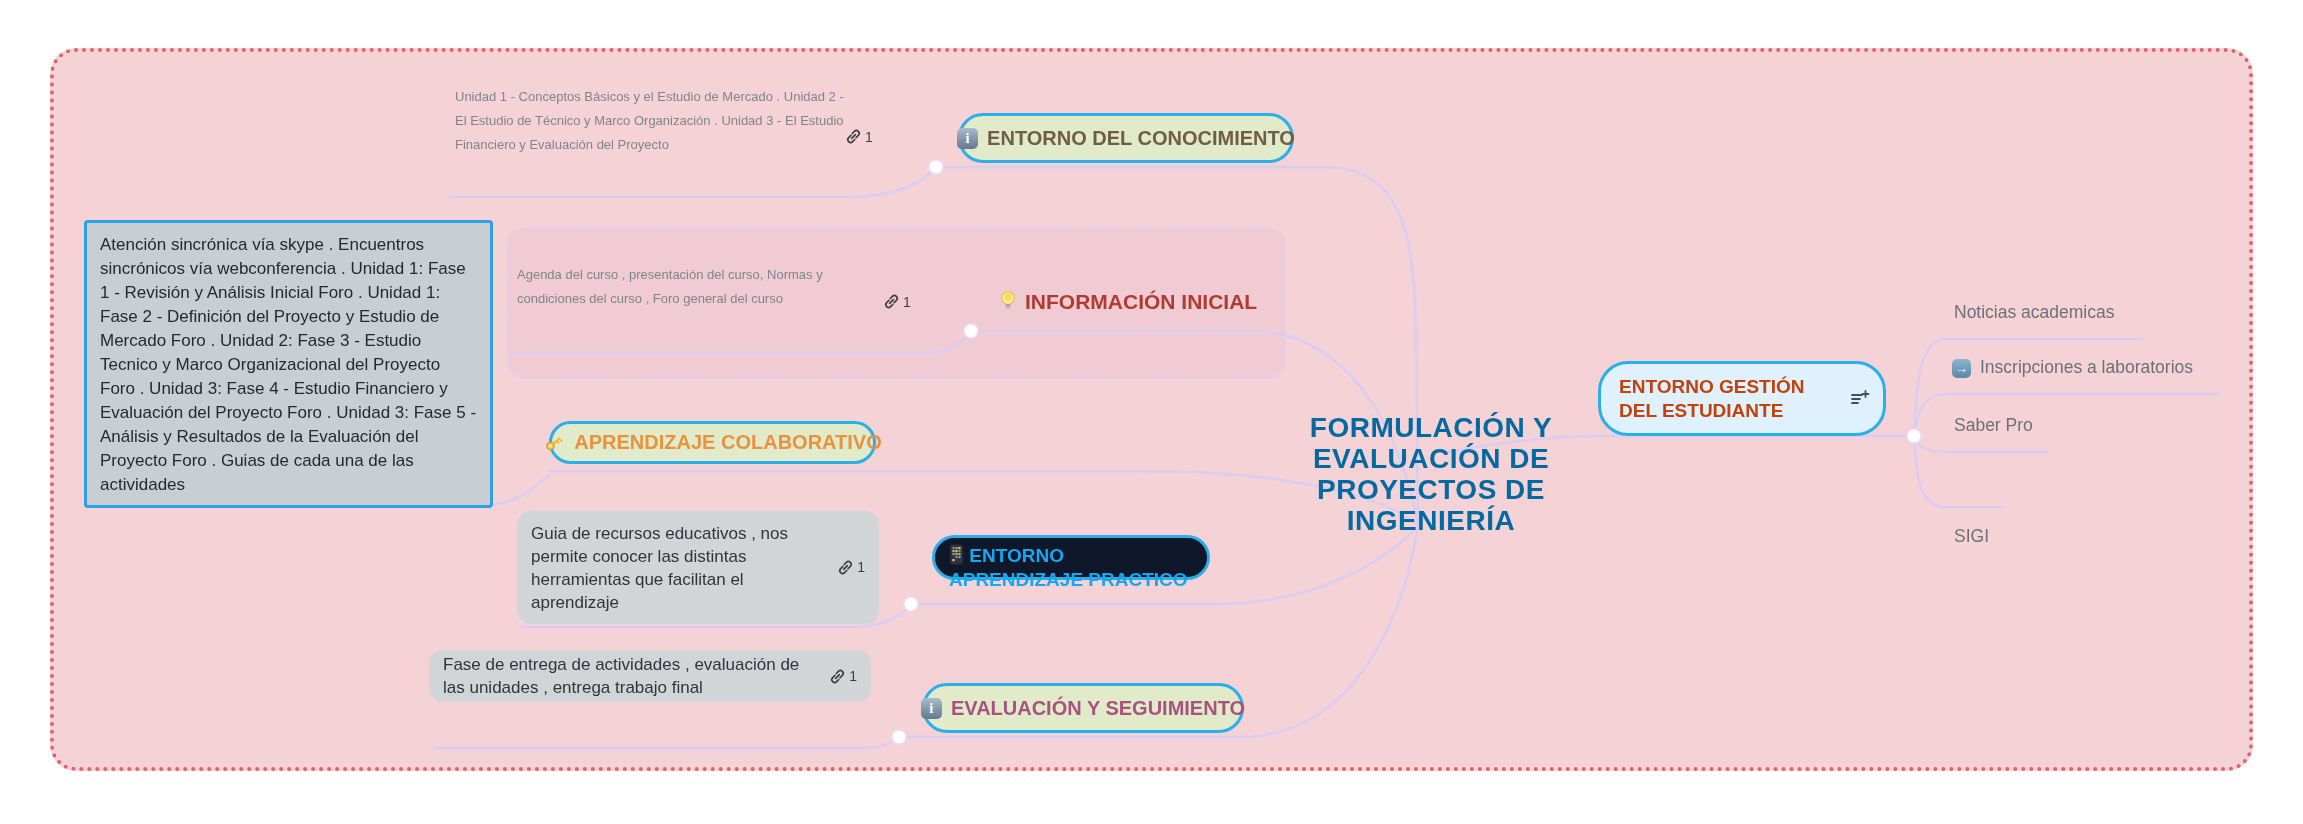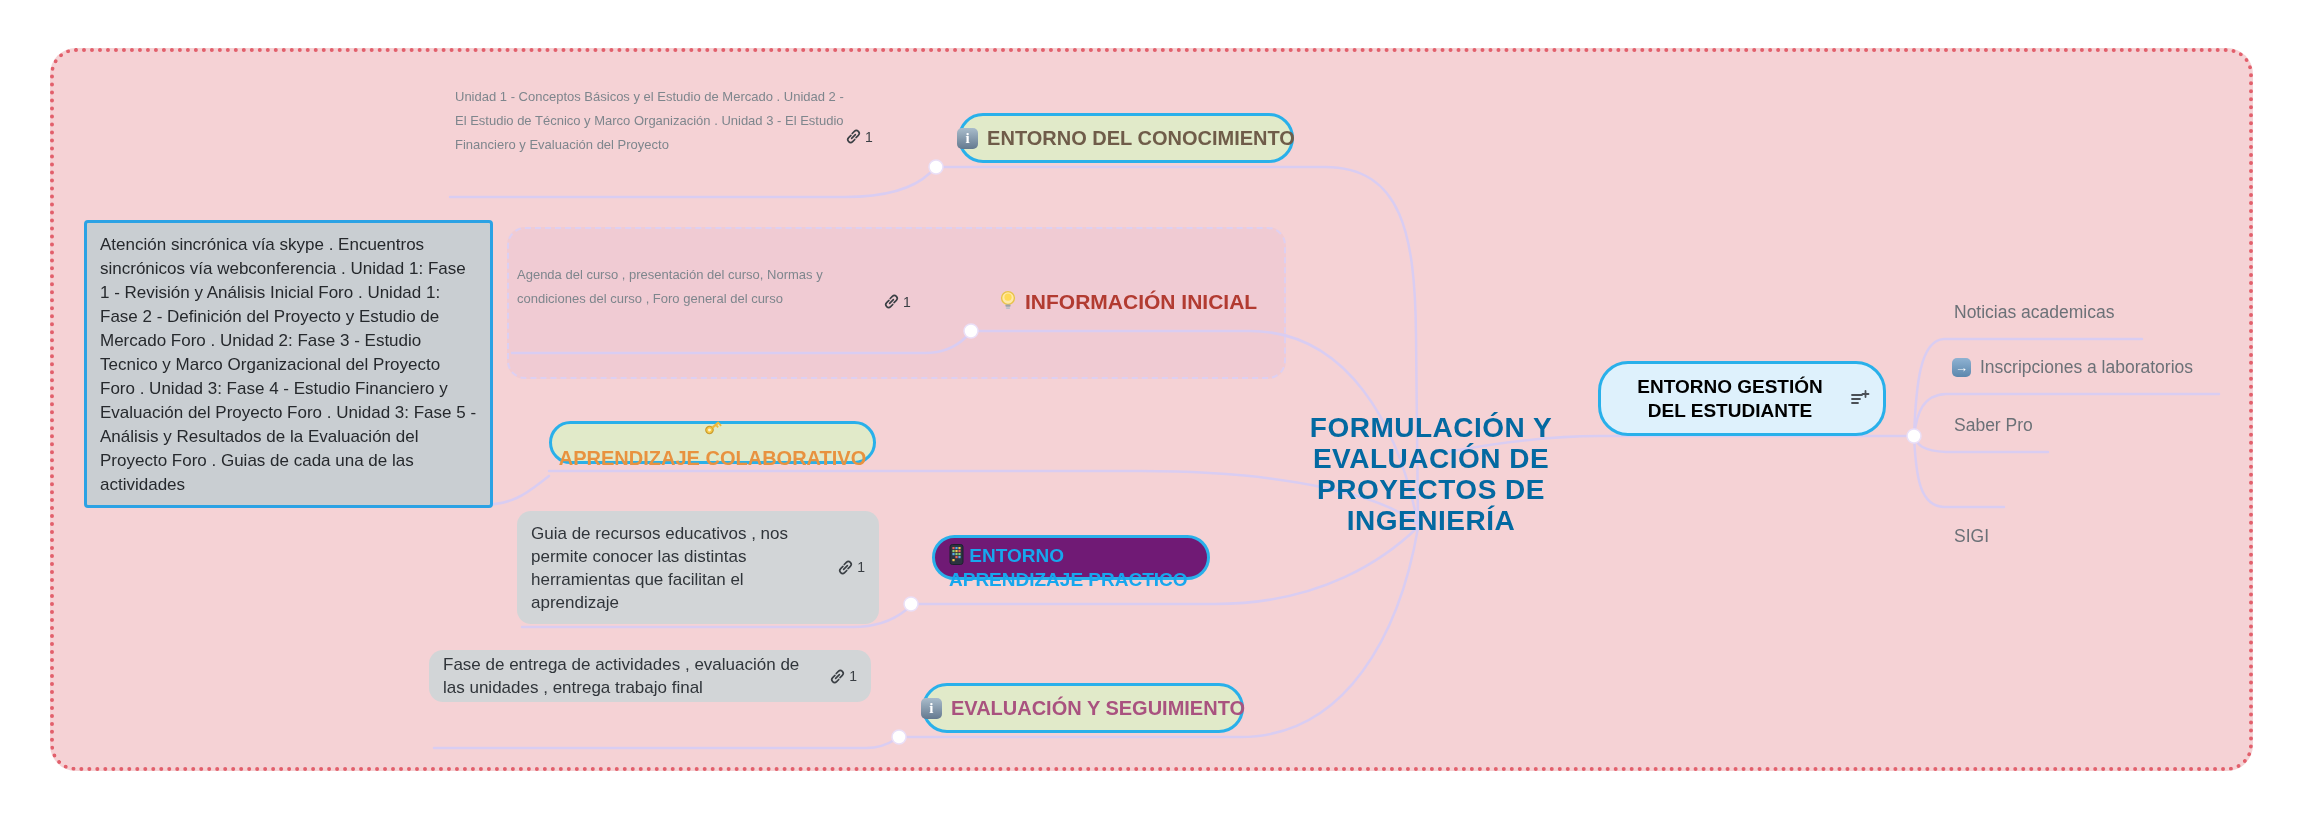--- a/index.html
+++ b/index.html
@@ -18,32 +18,32 @@
     position:absolute;left:507px;top:227px;width:779px;height:152px;box-sizing:border-box;
     background:rgba(234,196,209,0.45);border:2px dashed #ddd0f2;border-radius:18px;
   }
   .node{
     position:absolute;display:flex;align-items:center;justify-content:center;gap:9px;
     border:3px solid #29b0ea;box-sizing:border-box;border-radius:30px;
     font-weight:bold;white-space:nowrap;
   }
   .node.green{background:#e1eac9;}
   .node-conocimiento{left:958px;top:113px;width:336px;height:50px;font-size:20px;color:#6f5c49;}
-  .node-colaborativo{left:549px;top:421px;width:327px;height:43px;font-size:20px;color:#e8923f;flex-direction:column;}
+  .node-colaborativo{left:549px;top:421px;width:327px;height:43px;font-size:20px;color:#e8923f;}
   .node-evaluacion{left:922px;top:683px;width:322px;height:50px;font-size:20px;color:#a9527f;}
   .node-practico{
-    left:932px;top:535px;width:278px;height:45px;border:3px solid #29b0ea;background:#701a75;
+    left:932px;top:535px;width:278px;height:45px;border:3px solid #29b0ea;background:#0f172a;
     border-radius:28px;box-sizing:border-box;position:absolute;color:#17a7ee;
     font-weight:bold;font-size:19px;line-height:24px;padding:6px 12px 0 14px;
   }
   .node-gestion{
     left:1598px;top:361px;width:288px;height:75px;border:3px solid #29b0ea;background:#def1fc;
-    border-radius:30px;box-sizing:border-box;position:absolute;color:#000000;
+    border-radius:30px;box-sizing:border-box;position:absolute;color:#c2410c;
     font-weight:bold;font-size:19px;line-height:24px;display:flex;align-items:center;
-    padding:0 12px 0 18px;gap:8px;text-align:center;
+    padding:0 12px 0 18px;gap:8px;
   }
   .node-gestion .lbl{flex:1;}
   .topic-plain{
     position:absolute;left:1000px;top:290px;display:flex;align-items:flex-start;gap:9px;
     font-weight:bold;font-size:21px;color:#b23b31;white-space:nowrap;
   }
   .center-title{
     position:absolute;left:1235px;top:412px;width:392px;text-align:center;
     color:#0369a1;font-size:28px;line-height:31px;font-weight:600;
     white-space:pre-line;letter-spacing:.5px;
@@ -58,21 +58,21 @@
   }
   .note-guia{left:517px;top:511px;width:362px;height:113px;}
   .note-fase{left:429px;top:650px;width:442px;height:52px;}
   .note-box .txt{flex:1;}
   .big-note{
     position:absolute;left:84px;top:220px;width:409px;height:288px;box-sizing:border-box;
     background:#c9ced2;border:3px solid #2ba2e4;border-radius:4px;
     color:#26292d;font-size:17px;line-height:24px;padding:10px 13px;
   }
   .child{
-    position:absolute;display:flex;align-items:center;gap:9px;
+    position:absolute;display:flex;align-items:flex-end;gap:9px;
     color:#6b7177;font-size:17.5px;white-space:nowrap;
   }
   .link-badge{
     position:absolute;display:flex;align-items:center;gap:3px;
     color:#3a3f44;font-size:14px;font-weight:normal;
   }
   .link-badge.inflow{position:static;}
   .icon-sq{
     display:inline-block;border-radius:5px;color:#fff;text-align:center;flex:0 0 auto;
   }

